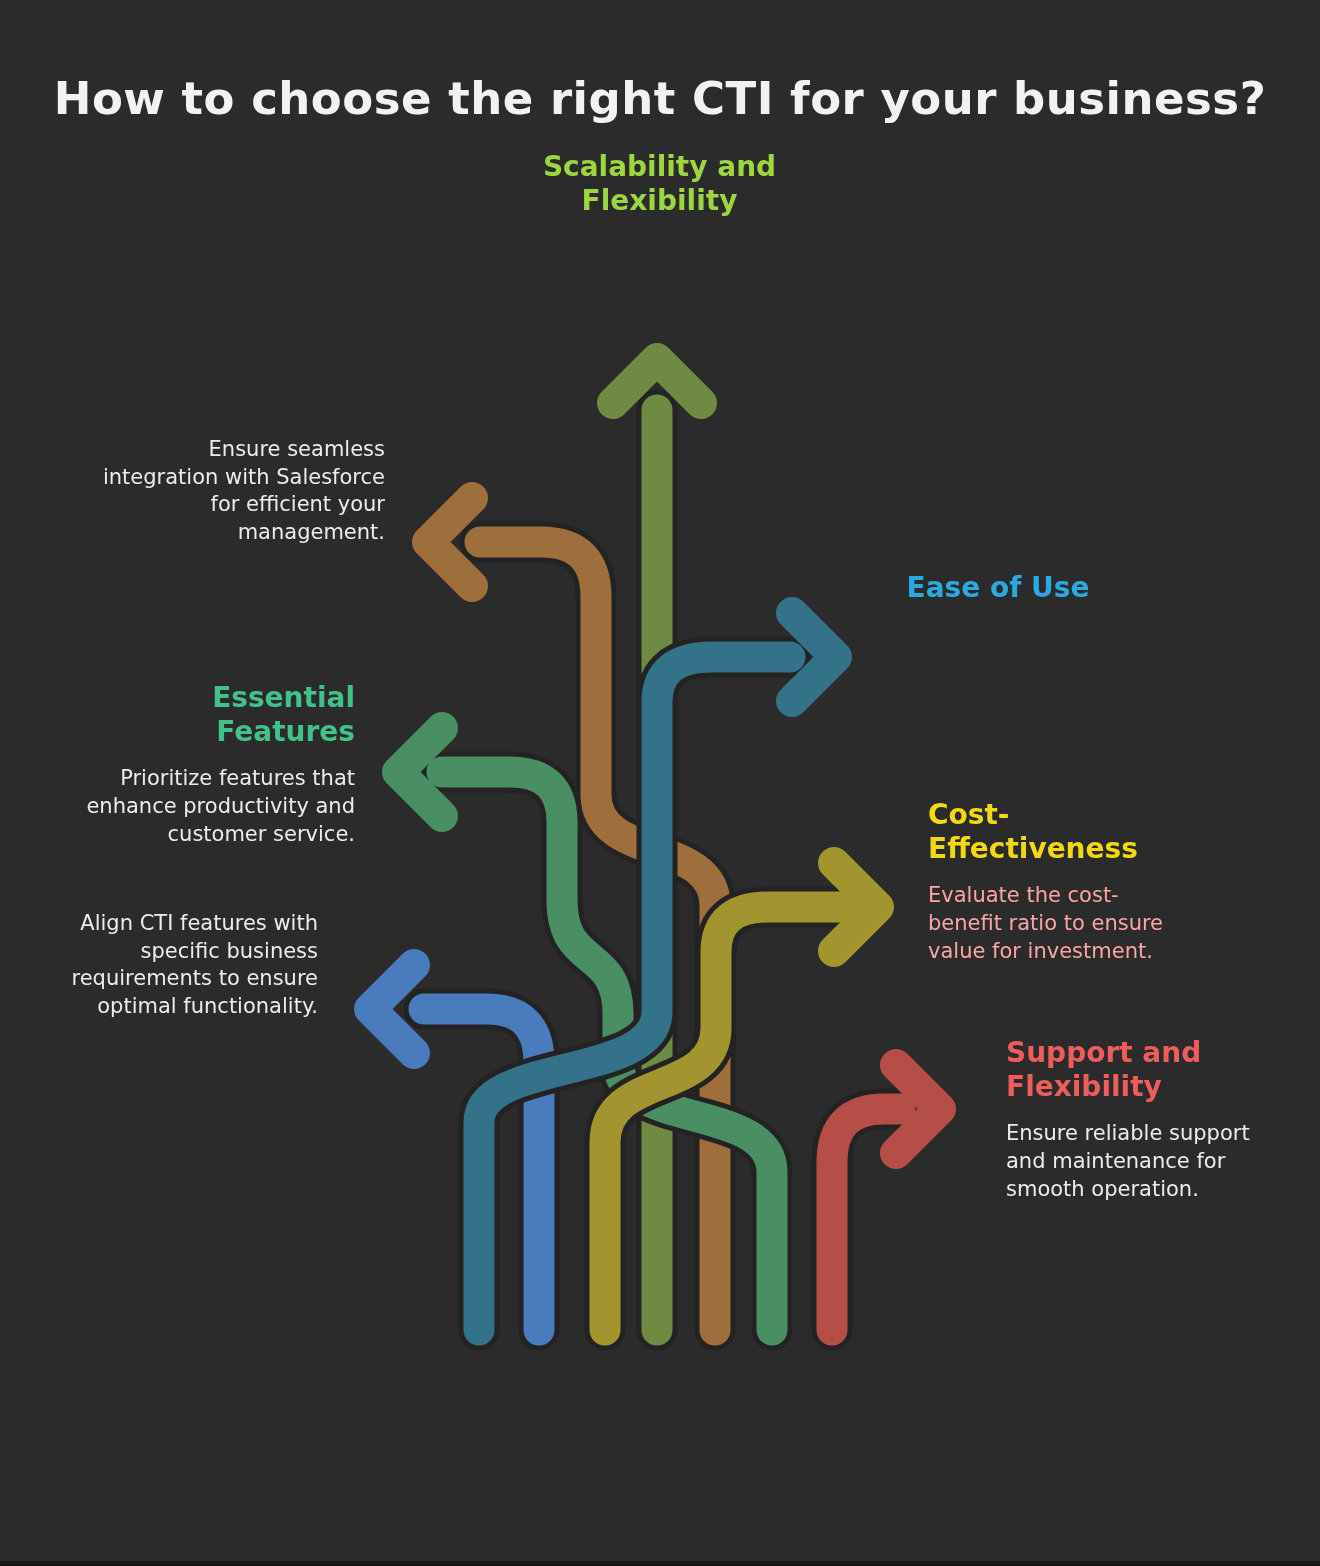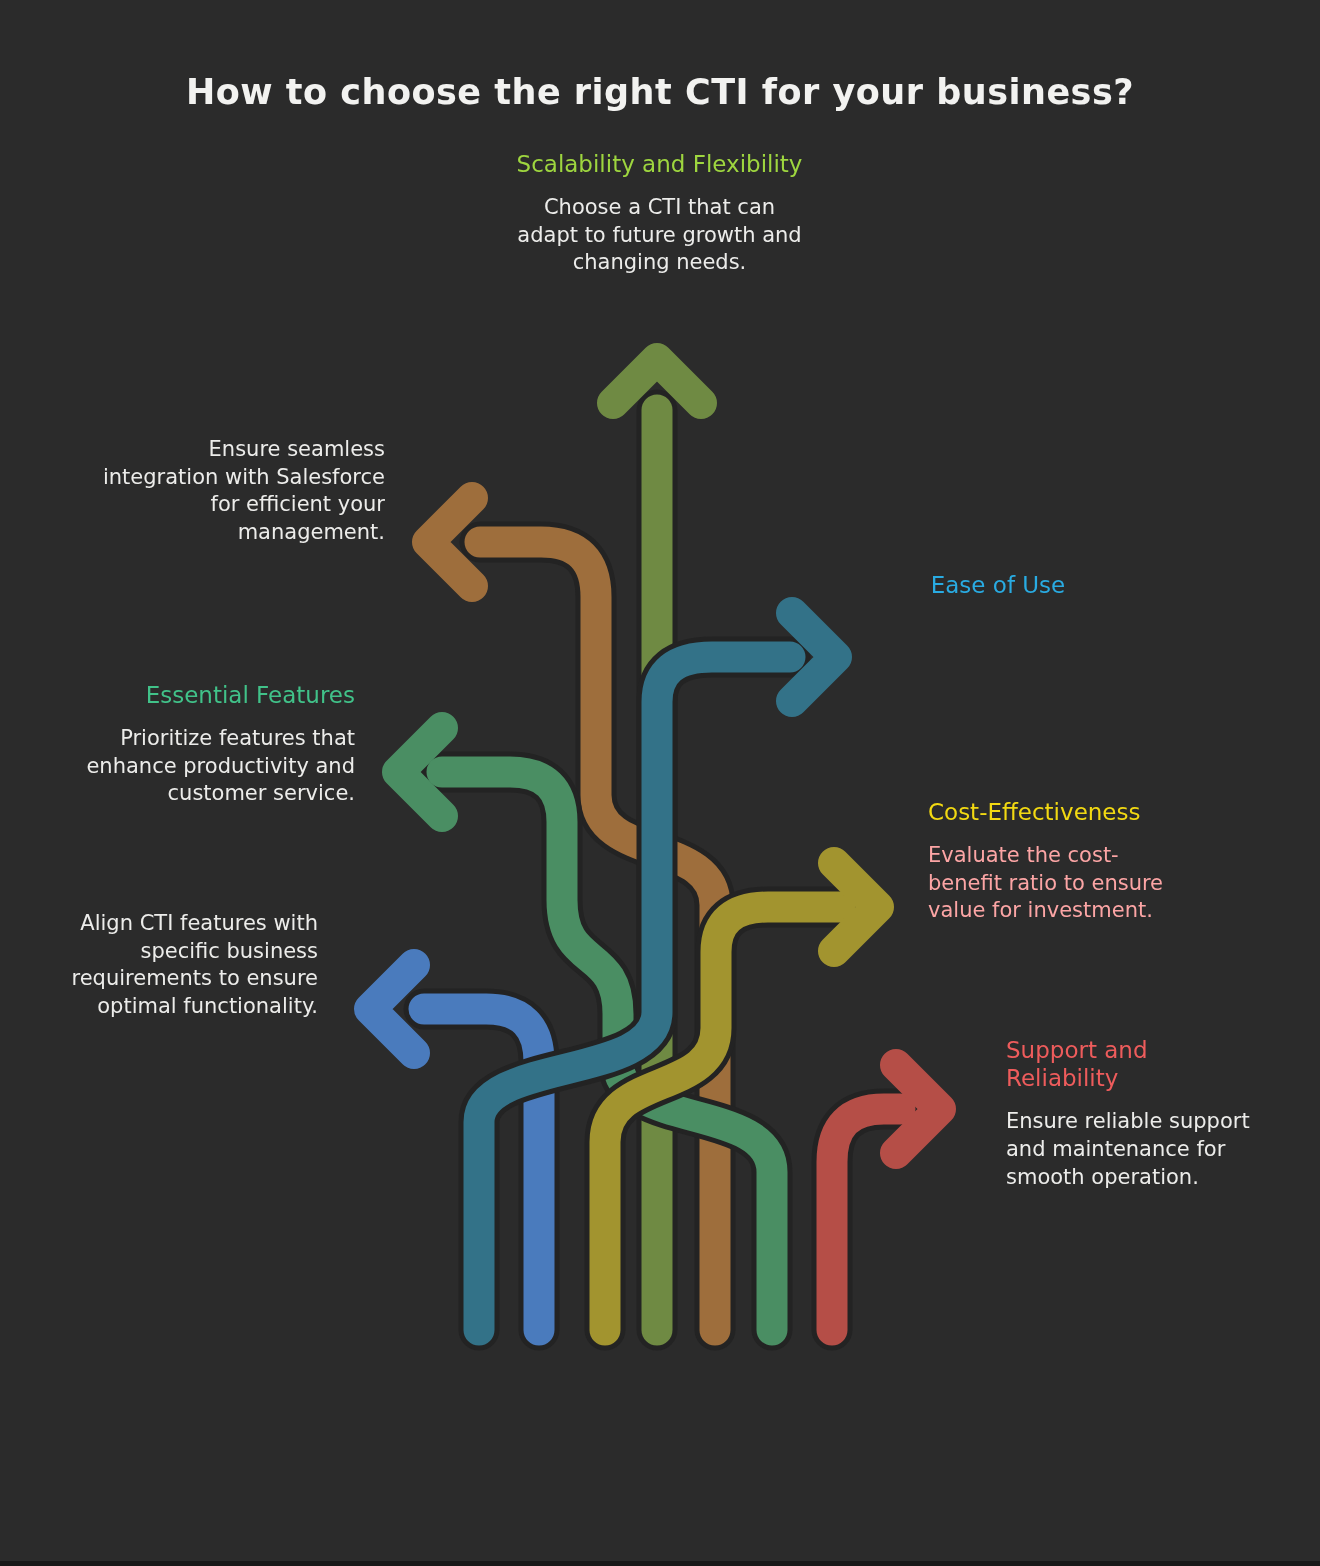--- a/index.html
+++ b/index.html
@@ -1,21 +1,21 @@
 <!DOCTYPE html>
 <html><head>
 <meta charset="utf-8">
 <style>
   html,body{margin:0;padding:0;}
   body{font-family:"DejaVu Sans","Liberation Sans",sans-serif;}
   #canvas{position:relative;width:1320px;height:1566px;overflow:hidden;}
   .title{position:absolute;left:0;right:0;top:72px;text-align:center;
-         font-size:35px;font-weight:bold;letter-spacing:.5px;}
+         font-size:45px;font-weight:bold;letter-spacing:.5px;}
   .sec{position:absolute;}
-  .sec h2{margin:0 0 16px 0;font-size:23px;font-weight:normal;line-height:1.22;}
+  .sec h2{margin:0 0 16px 0;font-size:28px;font-weight:bold;line-height:1.22;}
   .sec p{margin:0;font-size:21px;line-height:1.32;color:#ececea;}
   .sec-scalability{left:512px;top:150px;width:295px;text-align:center;}
   .sec-salesforce {left:95px; top:436px;width:290px;text-align:right;}
   .sec-ease       {left:878px;top:571px;width:240px;text-align:center;}
   .sec-essential  {left:75px; top:681px;width:280px;text-align:right;}
   .sec-cost       {left:928px;top:798px;width:240px;text-align:left;}
   .sec-understand {left:58px; top:910px;width:260px;text-align:right;}
   .sec-support    {left:1006px;top:1036px;width:258px;text-align:left;}
   svg.web{position:absolute;left:0;top:0;}
   .casing{fill:none;stroke-width:41;stroke-linecap:round;stroke-linejoin:round;}
@@ -57,21 +57,20 @@
     <path class="head" d="M-44,-44 L0,0 L-44,44" transform="translate(428,542) rotate(180)" stroke="#9e6e3c"></path>
     <path class="head" d="M-44,-44 L0,0 L-44,44" transform="translate(836,657)" stroke="#337288"></path>
     <path class="head" d="M-44,-44 L0,0 L-44,44" transform="translate(398,772) rotate(180)" stroke="#4a8e63"></path>
     <path class="head" d="M-44,-44 L0,0 L-44,44" transform="translate(878,907)" stroke="#a2942f"></path>
     <path class="head" d="M-44,-44 L0,0 L-44,44" transform="translate(370,1009) rotate(180)" stroke="#4a7bbd"></path>
     <path class="head" d="M-44,-44 L0,0 L-44,44" transform="translate(940,1109)" stroke="#b54e47"></path>
   </svg>
 
   <div class="sec sec-scalability">
     <h2 style="color: rgb(158, 214, 63);">Scalability and Flexibility</h2>
-    <p style="color: rgb(236, 236, 234);">Choose a CTI that can adapt to future growth and changing needs.</p>
   </div>
 
   <div class="sec sec-salesforce">
     <p style="color: rgb(236, 236, 234);">Ensure seamless integration with Salesforce for efficient your management.</p>
   </div>
 
   <div class="sec sec-ease">
     <h2 style="color: rgb(41, 171, 226);">Ease of Use</h2>
   </div>
 
@@ -83,18 +82,18 @@
   <div class="sec sec-cost">
     <h2 style="color: rgb(242, 217, 18);">Cost-Effectiveness</h2>
     <p style="color: #fca5a5;">Evaluate the cost-benefit ratio to ensure value for investment.</p>
   </div>
 
   <div class="sec sec-understand">
     <p style="color: rgb(236, 236, 234);">Align CTI features with specific business requirements to ensure optimal functionality.</p>
   </div>
 
   <div class="sec sec-support">
-    <h2 style="color: rgb(238, 92, 92);">Support and Reliability</h2>
+    <h2 style="color: rgb(238, 92, 92);">Support and Flexibility</h2>
     <p style="color: rgb(236, 236, 234);">Ensure reliable support and maintenance for smooth operation.</p>
   </div>
 
   <div class="footer-strip" style="background: rgb(24, 24, 24);"></div>
 </div>
 
 </body></html>

